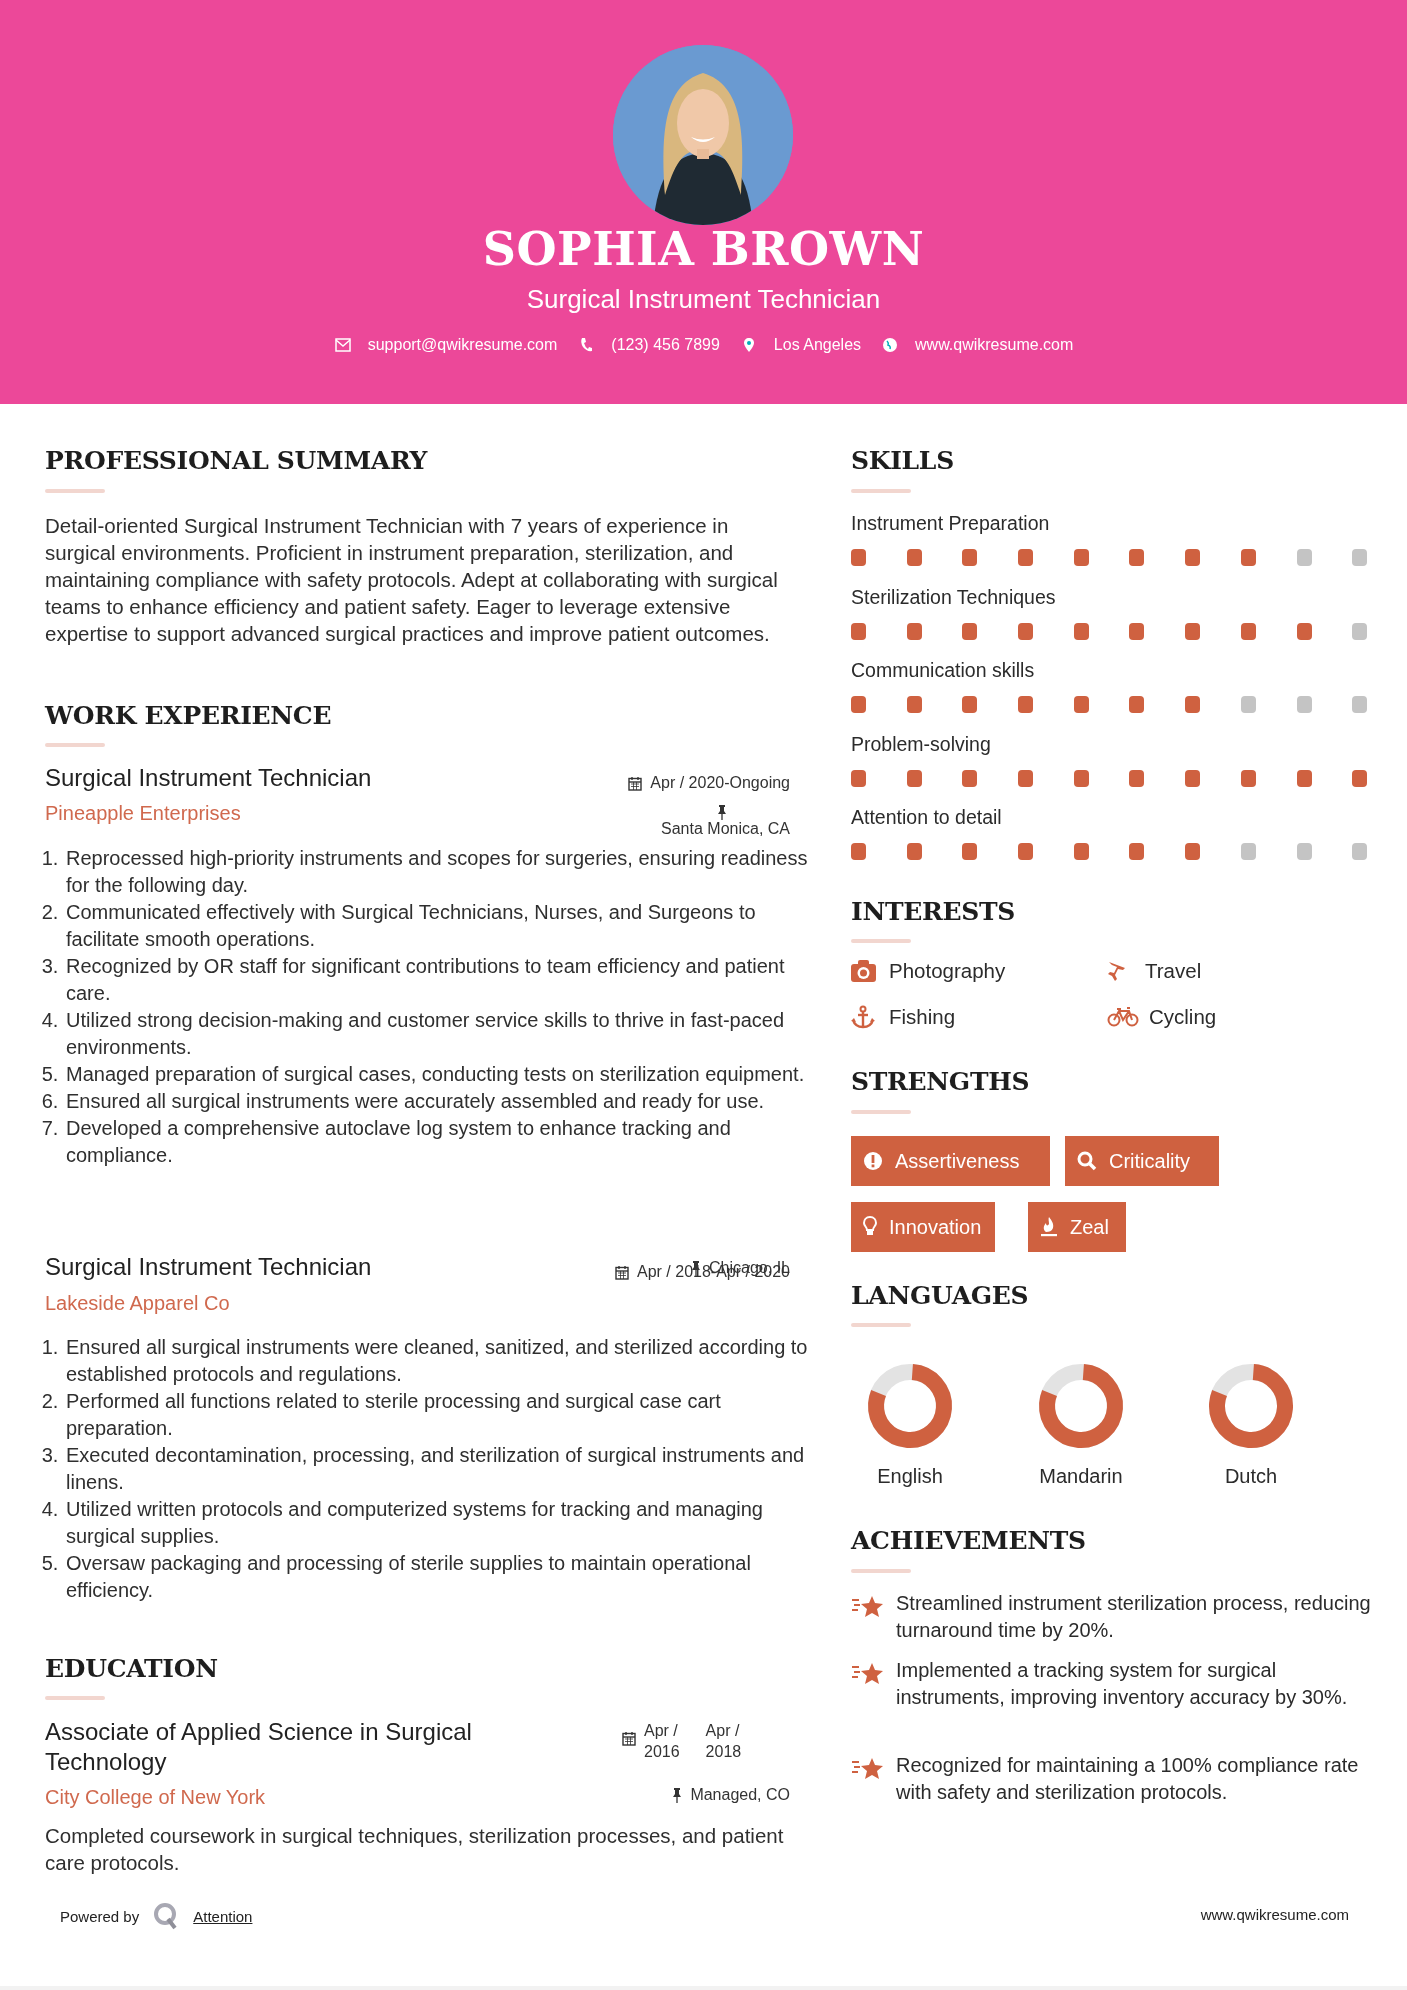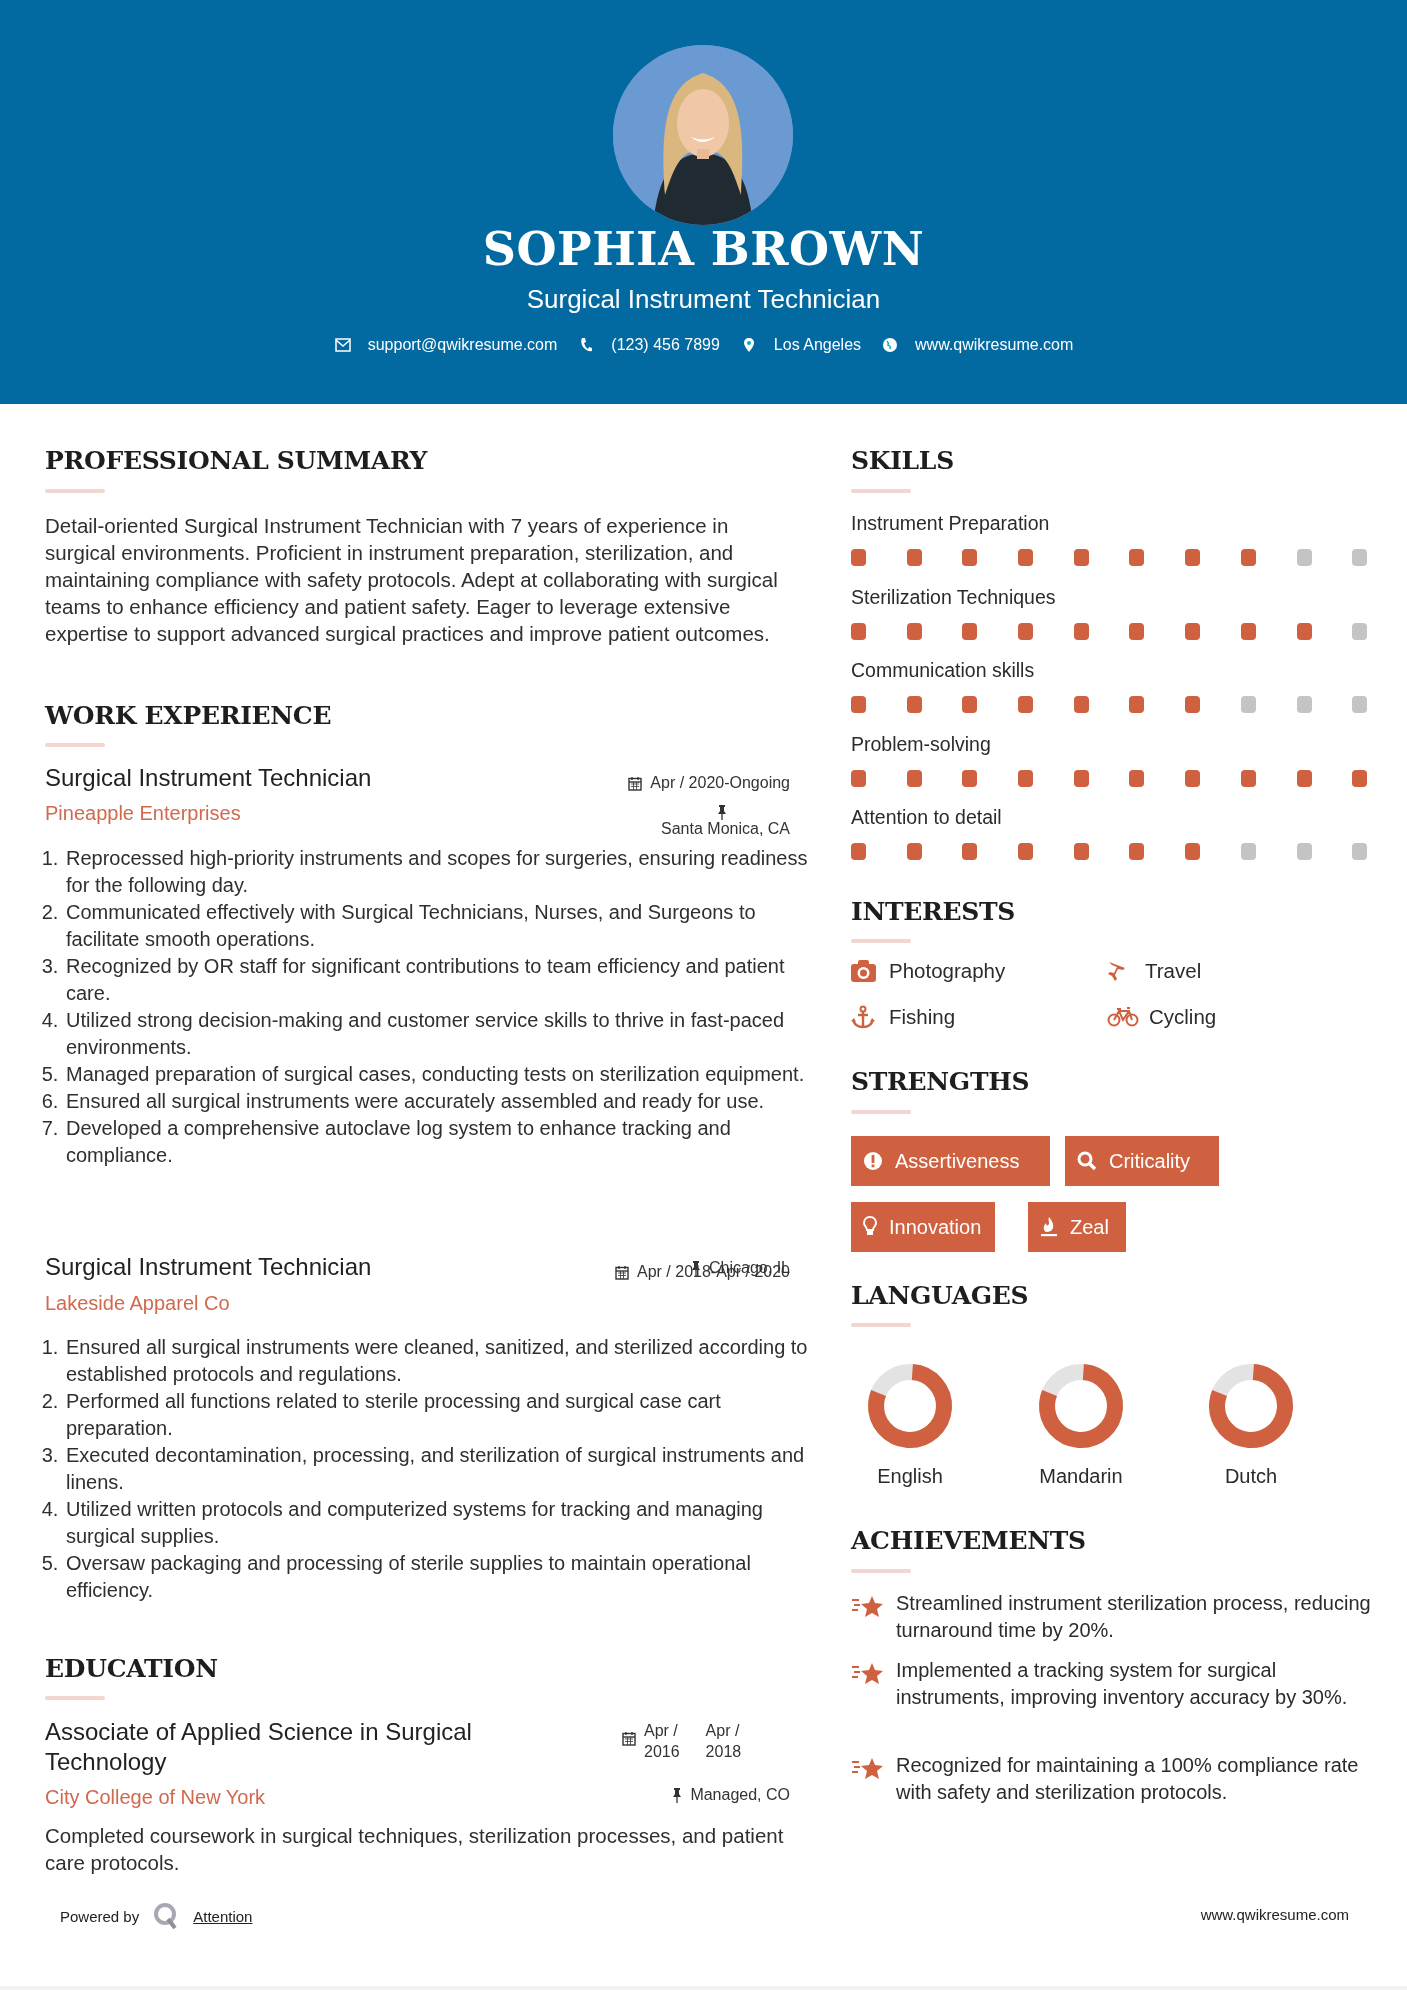--- a/index.html
+++ b/index.html
@@ -1,18 +1,18 @@
 <!DOCTYPE html>
 <html><head>
 <meta charset="utf-8">
 <style>
   html, body { margin:0; padding:0; }
   body { width:1407px; height:1990px; background:#ffffff; position:relative; overflow:hidden;
          font-family:"Liberation Sans", sans-serif; color:#2b2b2b; }
-  .header { position:absolute; left:0; top:0; width:1407px; height:404px; background:#0369a1; }
+  .header { position:absolute; left:0; top:0; width:1407px; height:404px; background:#ec4899; }
   .avatar { position:absolute; left:613px; top:45px; width:180px; height:180px; border-radius:50%;
             background:#6a9ad1; overflow:hidden; }
   .name { position:absolute; left:0; width:1407px; top:222px; text-align:center;
           font-family:"DejaVu Serif", serif; font-weight:bold; font-size:46px; color:#ffffff; letter-spacing:0.5px; }
   .role { position:absolute; left:0; width:1407px; top:284px; text-align:center; font-size:26px; color:#ffffff; }
   .contacts { position:absolute; left:0; width:1407px; top:336px; display:flex; justify-content:center; align-items:center;
               font-size:16px; color:#ffffff; gap:0; }
   .contact { display:flex; align-items:center; margin:0 10px; }
   .contact .ci { width:18px; height:18px; margin-right:16px; display:inline-flex; align-items:center; justify-content:center; }
 

